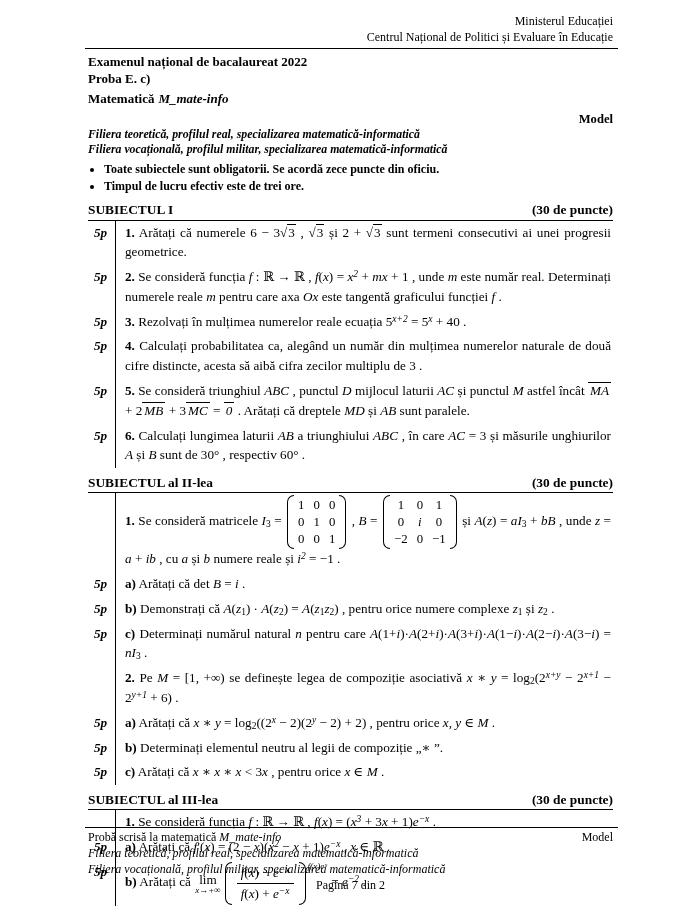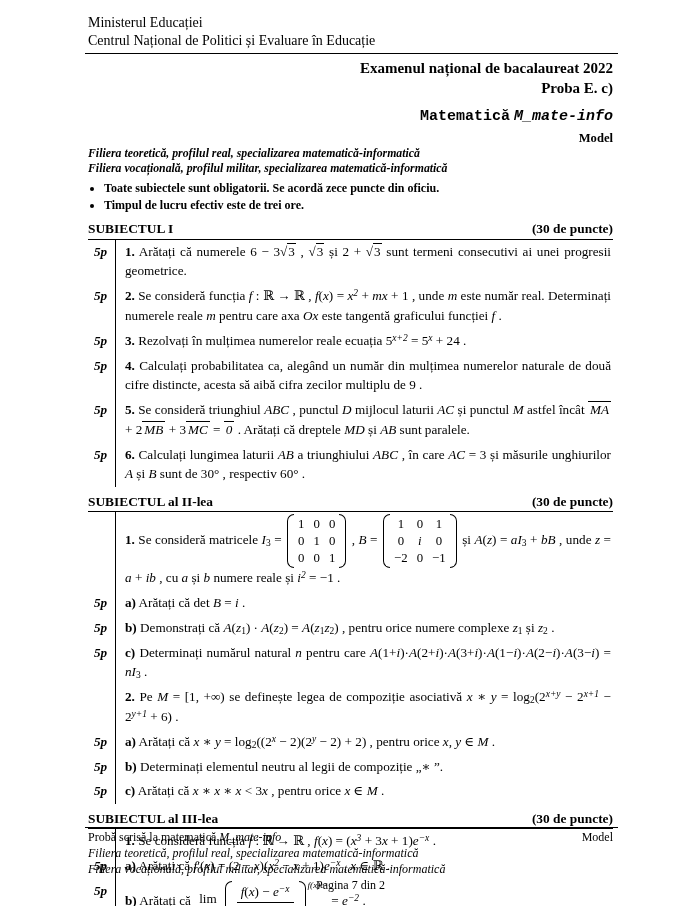--- a/index.html
+++ b/index.html
@@ -4,24 +4,24 @@
 <style>
   html,body{margin:0;padding:0;}
   body{
     width:700px;height:906px;background:#ffffff;color:#000;
     font-family:"Liberation Serif","DejaVu Serif",serif;
     position:relative;overflow:hidden;
   }
   .page{position:absolute;inset:0;padding:14px 87px 0 88px;box-sizing:border-box;
         font-size:13.2px;line-height:1.5;}
   
-  .top-head{text-align:left;font-size:14px;line-height:1.3;}
+  .top-head{text-align:right;font-size:12px;line-height:1.3;}
   .head-rule{border:none;border-top:1.4px solid #000;margin:3px -5px 4px -3px;}
-  .title-block{text-align:right;font-weight:bold;font-size:15px;line-height:1.3;margin-top:5px;}
-  .t-subject{margin-top:9px;font-family:Liberation Mono, monospace;}
+  .title-block{text-align:left;font-weight:bold;font-size:13px;line-height:1.3;margin-top:5px;}
+  .t-subject{margin-top:3px;}
   .bi{font-style:italic;margin-left:4px;}
   .model-line{text-align:right;font-weight:bold;font-size:12.6px;margin-top:4px;line-height:1.2;}
   .filiera{font-weight:bold;font-style:italic;font-size:11.8px;line-height:1.3;}
   .bullets{margin:3px 0 0 16px;padding:0;font-weight:bold;font-size:12px;line-height:1.45;}
   .bullets li{margin:0;}
   
   .sec-head{display:flex;justify-content:space-between;font-weight:bold;font-size:13.4px;
             margin-top:6px;line-height:1.35;gap:29px;}
   .sec-table{border-top:1.3px solid #000;}
   .prow{display:flex;align-items:stretch;}
@@ -90,25 +90,25 @@
         <div class="prow">
           <div class="score">5p</div>
           <div class="content"><span class="sg-b">1.</span><span class="sg-t"> Arătați că numerele 6 − 3</span><span class="sg-sqrt"><span class="sg-rad">√</span><span class="sg-radicand">3</span></span><span class="sg-t"> , </span><span class="sg-sqrt"><span class="sg-rad">√</span><span class="sg-radicand">3</span></span><span class="sg-t"> și 2 + </span><span class="sg-sqrt"><span class="sg-rad">√</span><span class="sg-radicand">3</span></span><span class="sg-t"> sunt termeni consecutivi ai unei progresii geometrice.</span></div>
         </div>
         <div class="prow">
           <div class="score">5p</div>
           <div class="content"><span class="sg-b">2.</span><span class="sg-t"> Se consideră funcția </span><span class="sg-i">f</span><span class="sg-t"> : ℝ → ℝ , </span><span class="sg-i">f</span><span class="sg-t">(</span><span class="sg-i">x</span><span class="sg-t">) = </span><span class="sg-i">x</span><span class="sg-sup">2</span><span class="sg-t"> + </span><span class="sg-i">mx</span><span class="sg-t"> + 1 , unde </span><span class="sg-i">m</span><span class="sg-t"> este număr real. Determinați numerele reale </span><span class="sg-i">m</span><span class="sg-t"> pentru care axa </span><span class="sg-i">Ox</span><span class="sg-t"> este tangentă graficului funcției </span><span class="sg-i">f</span><span class="sg-t"> .</span></div>
         </div>
         <div class="prow">
           <div class="score">5p</div>
-          <div class="content"><span class="sg-b">3.</span><span class="sg-t"> Rezolvați în mulțimea numerelor reale ecuația 5</span><span class="sg-sup">x+2</span><span class="sg-t"> = 5</span><span class="sg-sup">x</span><span class="sg-t"> + 24 .</span></div>
-        </div>
-        <div class="prow">
-          <div class="score">5p</div>
-          <div class="content"><span class="sg-b">4.</span><span class="sg-t"> Calculați probabilitatea ca, alegând un număr din mulțimea numerelor naturale de două cifre distincte, acesta să aibă cifra zecilor multiplu de 9 .</span></div>
+          <div class="content"><span class="sg-b">3.</span><span class="sg-t"> Rezolvați în mulțimea numerelor reale ecuația 5</span><span class="sg-sup">x+2</span><span class="sg-t"> = 5</span><span class="sg-sup">x</span><span class="sg-t"> + 40 .</span></div>
+        </div>
+        <div class="prow">
+          <div class="score">5p</div>
+          <div class="content"><span class="sg-b">4.</span><span class="sg-t"> Calculați probabilitatea ca, alegând un număr din mulțimea numerelor naturale de două cifre distincte, acesta să aibă cifra zecilor multiplu de 3 .</span></div>
         </div>
         <div class="prow">
           <div class="score">5p</div>
           <div class="content"><span class="sg-b">5.</span><span class="sg-t"> Se consideră triunghiul </span><span class="sg-i">ABC</span><span class="sg-t"> , punctul </span><span class="sg-i">D</span><span class="sg-t"> mijlocul laturii </span><span class="sg-i">AC</span><span class="sg-t"> și punctul </span><span class="sg-i">M</span><span class="sg-t"> astfel încât </span><span class="sg-vec">MA</span><span class="sg-t"> + 2</span><span class="sg-vec">MB</span><span class="sg-t"> + 3</span><span class="sg-vec">MC</span><span class="sg-t"> = </span><span class="sg-vec">0</span><span class="sg-t"> . Arătați că dreptele </span><span class="sg-i">MD</span><span class="sg-t"> și </span><span class="sg-i">AB</span><span class="sg-t"> sunt paralele.</span></div>
         </div>
         <div class="prow">
           <div class="score">5p</div>
           <div class="content"><span class="sg-b">6.</span><span class="sg-t"> Calculați lungimea laturii </span><span class="sg-i">AB</span><span class="sg-t"> a triunghiului </span><span class="sg-i">ABC</span><span class="sg-t"> , în care </span><span class="sg-i">AC</span><span class="sg-t"> = 3 și măsurile unghiurilor </span><span class="sg-i">A</span><span class="sg-t"> și </span><span class="sg-i">B</span><span class="sg-t"> sunt de 30° , respectiv 60° .</span></div>
         </div>
       </div>

